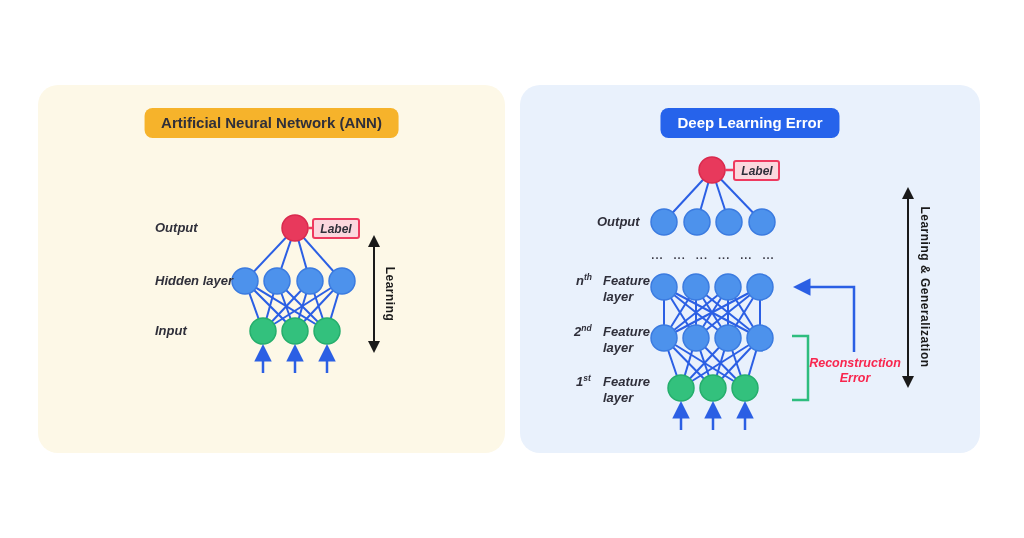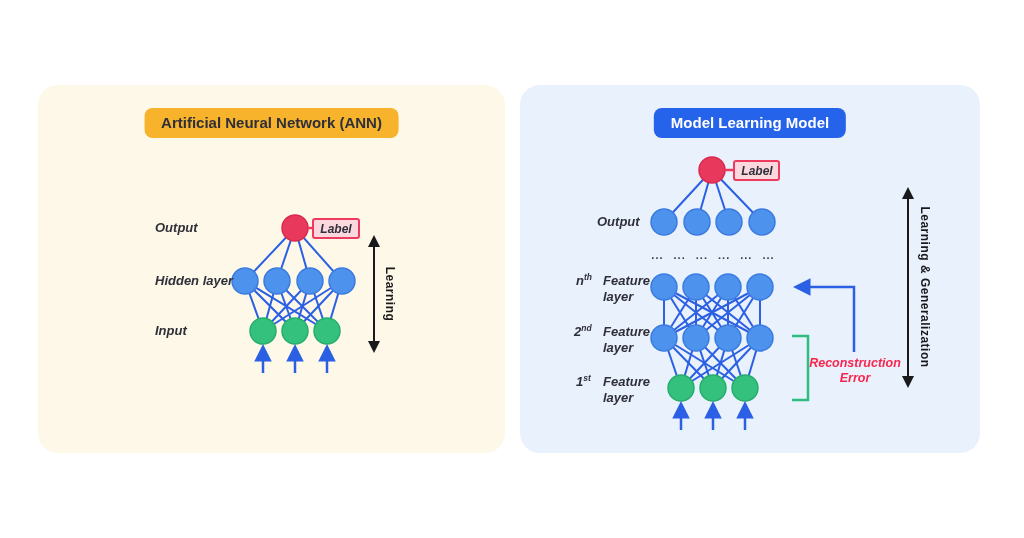--- a/index.html
+++ b/index.html
@@ -96,21 +96,21 @@
       <text class="lbl" x="117" y="147">Output</text>
       <text class="lbl" x="117" y="200">Hidden layer</text>
       <text class="lbl" x="117" y="250">Input</text>
 
       <line class="blk" x1="336" y1="152" x2="336" y2="266" marker-start="url(#mkL)" marker-end="url(#mkL)"></line>
       <text class="rot" x="348" y="209" text-anchor="middle" transform="rotate(90 348 209)">Learning</text>
     </svg>
   </section>
 
   <section class="panel right">
-    <div class="badge blue">Model Learning Model</div>
+    <div class="badge blue">Deep Learning Error</div>
 
     <svg width="460" height="368" viewBox="0 0 460 368">
       <defs>
         <marker id="mbR" markerWidth="7" markerHeight="7" refX="5" refY="3.5" orient="auto">
           <path d="M0,0 L7,3.5 L0,7 Z" fill="#2B5FE4"></path>
         </marker>
         <marker id="mkR" markerWidth="6" markerHeight="6" refX="5" refY="3" orient="auto-start-reverse">
           <path d="M0,0 L6,3 L0,6 Z" fill="#1A1A1A"></path>
         </marker>
       </defs>

